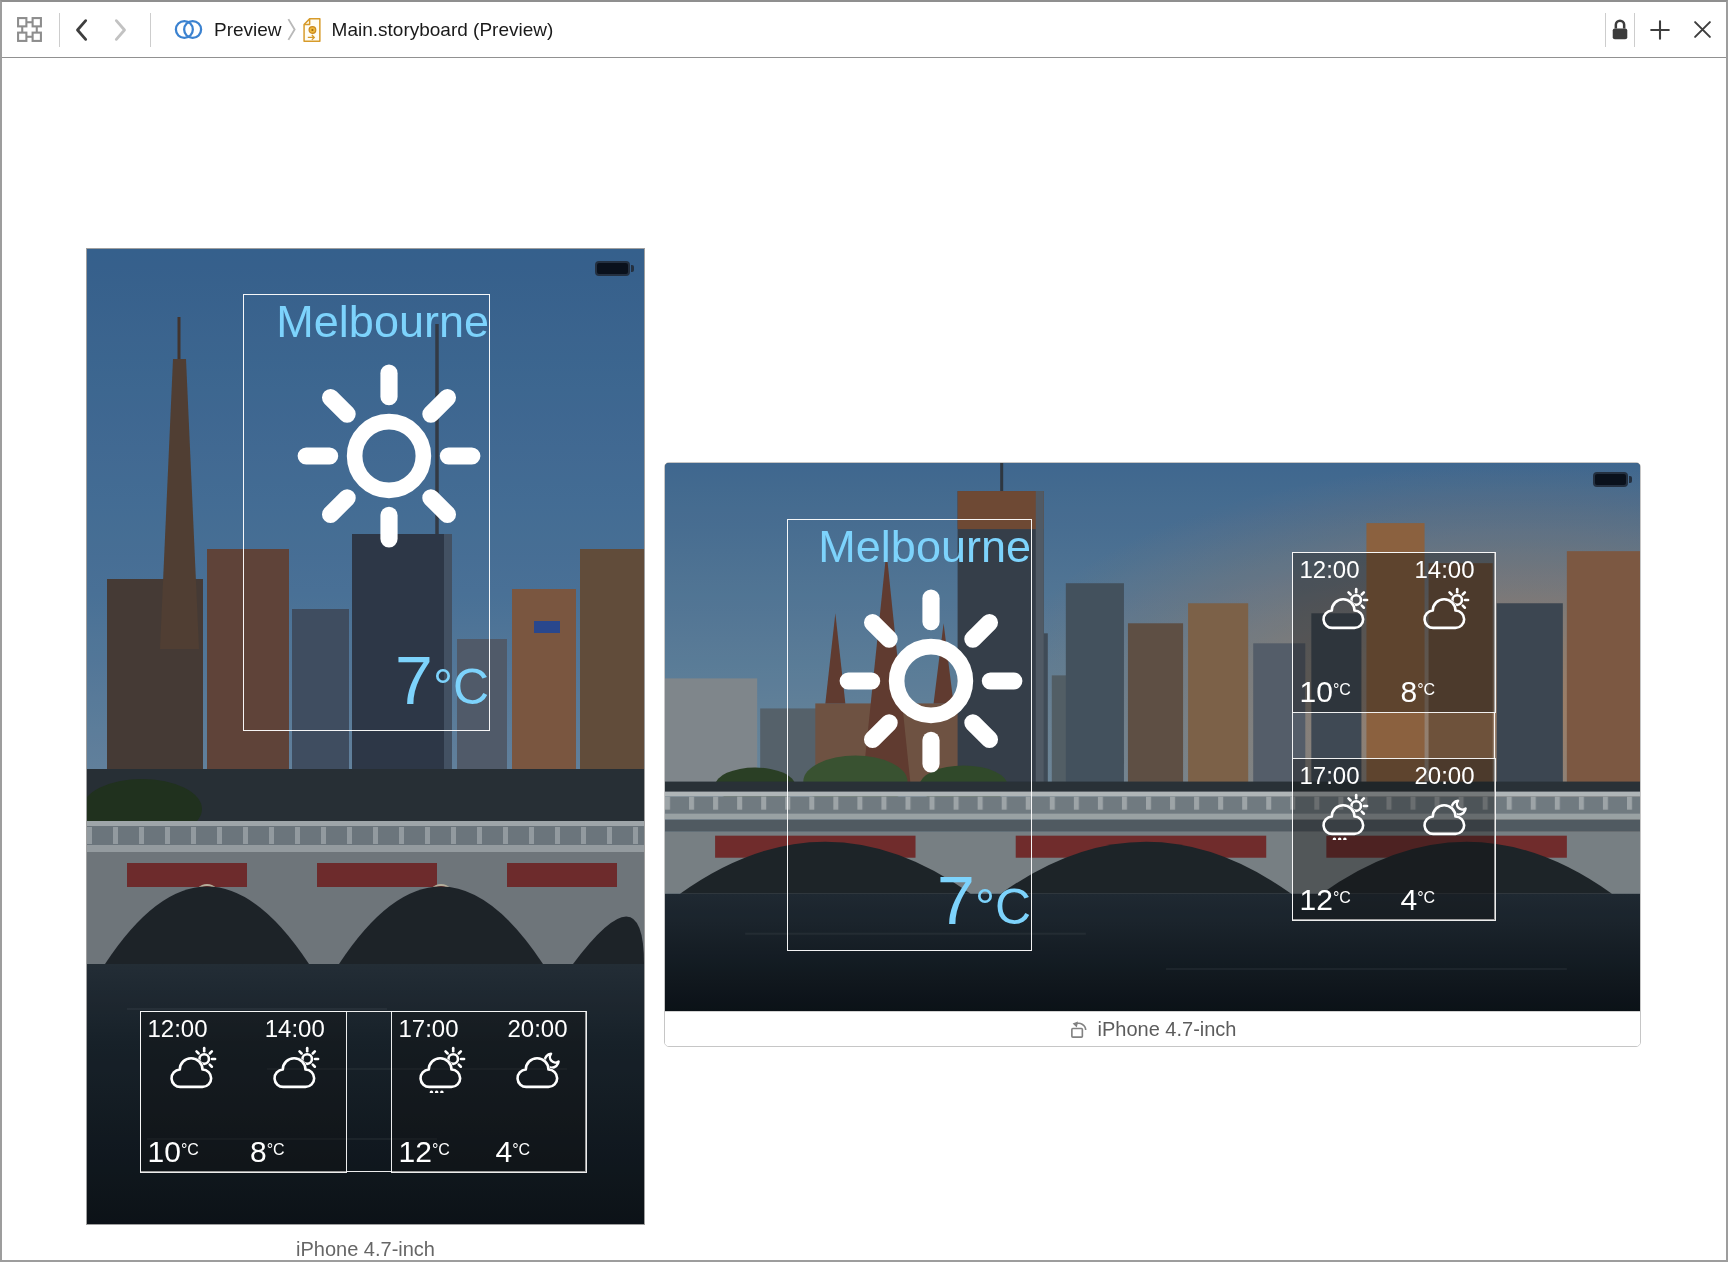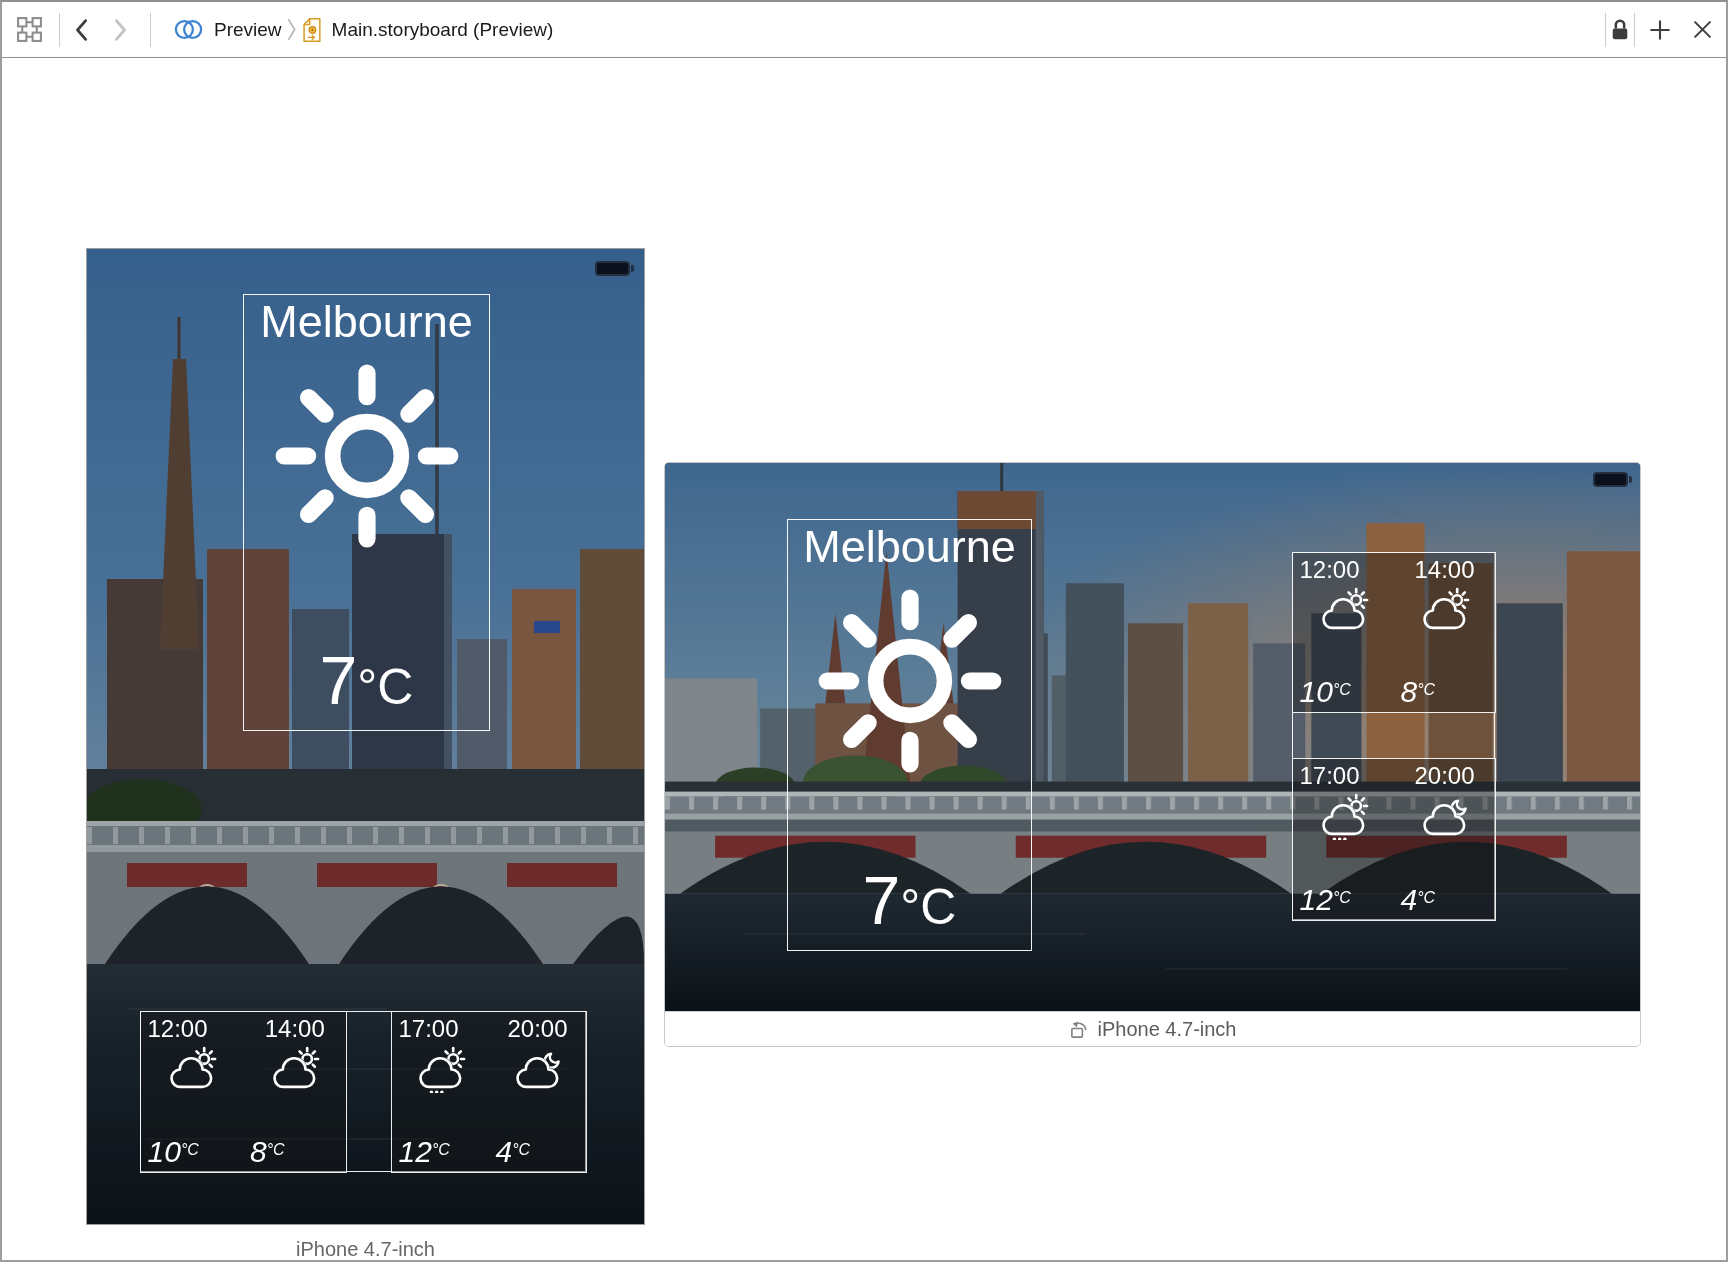--- a/index.html
+++ b/index.html
@@ -56,21 +56,21 @@
   }
   .battery::after {
     content:""; position:absolute; right:-6px; top:2px; width:3px; height:7px;
     background:#243040; border-radius:0 2px 2px 0;
   }
   .bat-p { right:14px; top:12px; }
   .bat-l { right:12px; top:9px; }
 
   .city-box {
     position:absolute; z-index:2; border:1.5px solid rgba(255,255,255,0.95);
-    display:flex; flex-direction:column; align-items:center; color:#ffffff;
+    display:flex; flex-direction:column; align-items:flex-end; color:#7dd3fc;
   }
   .cb-p { left:156px; top:45px;  width:247px; height:437px; }
   .cb-l { left:122px; top:56px;  width:245px; height:432px; }
   .city-name { font-size:45px; line-height:1.15; margin-top:1px; white-space:nowrap; }
   .big-sun { width:200px; height:200px; margin-top:8px; overflow:visible; }
   .big-temp { margin-top:auto; margin-bottom:16px; line-height:1; }
   .big-temp .val  { font-size:68px; }
   .big-temp .unit { font-size:50px; }
 
   .forecast { position:absolute; z-index:2; border:1.5px solid rgba(255,255,255,0.92); }
@@ -82,21 +82,21 @@
   }
   .pg1 { left:-1.5px; top:-1.5px; bottom:-1.5px; width:207px; }
   .pg2 { right:-1.5px; top:-1.5px; bottom:-1.5px; width:196px; }
   .lg1 { left:-1.5px; right:-1.5px; top:-1.5px; height:161px; }
   .lg2 { left:-1.5px; right:-1.5px; bottom:-1.5px; height:163px; }
 
   .tile { flex:1 1 0; display:flex; flex-direction:column; padding:3px 6px 4px 7px; color:#fff; overflow:visible; }
   .tile .time { font-size:24px; line-height:1.2; }
   .tile.right .time { text-align:center; }
   .ticon { width:60px; height:47px; margin:3px auto 0; overflow:visible; flex:0 0 auto; }
-  .ttemp { margin-top:auto; font-size:30px; line-height:1.05;font-style:italic; }
+  .ttemp { margin-top:auto; font-size:30px; line-height:1.05; }
   .tile.right .ttemp { padding-right:3px; }
   .tunit { font-size:16px; vertical-align:0.42em; }
 
   svg { overflow:visible; }
   .hidden-defs { position:absolute; width:0; height:0; }
 </style>
 </head>
 <body>
 
 <svg class="hidden-defs" aria-hidden="true">

